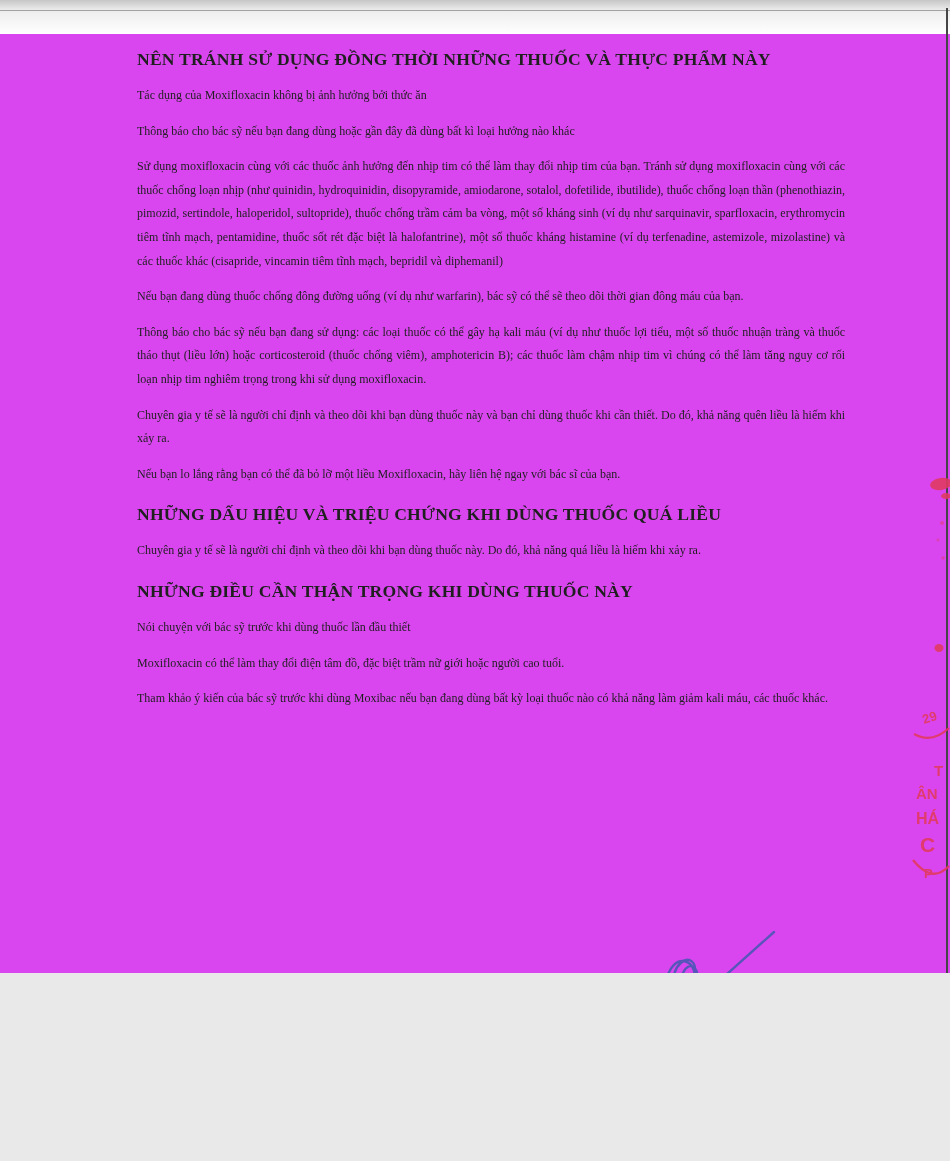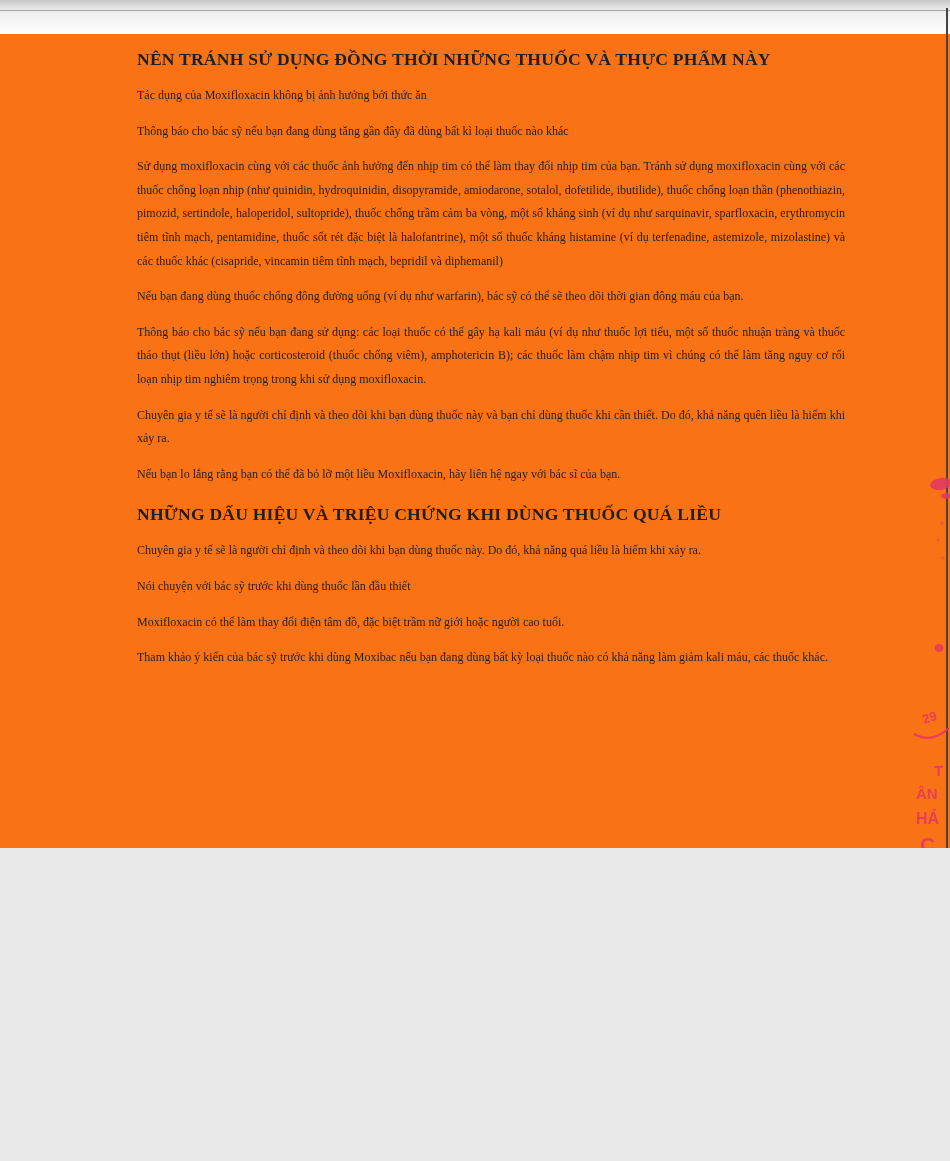--- a/index.html
+++ b/index.html
@@ -1,20 +1,20 @@
 <!DOCTYPE html>
 <html><head>
 <meta charset="utf-8">
 <style>
   html,body { margin:0; padding:0; background:#e9e9e9; }
   .page {
     position:relative;
-    width:950px; height:848px;
+    width:950px; height:973px;
     margin:0 auto;
-    background:#f97316;
+    background:#d946ef;
     overflow:hidden;
     font-family:"Liberation Serif", serif;
     color:#1f1f1f;
   }
   .top-shade {
     position:absolute; top:0; left:0; width:950px; height:34px;
     background:linear-gradient(#c6c6c6 0%, #ededed 30%, #ffffff 100%);
     pointer-events:none;
   }
   .top-line {
@@ -50,28 +50,29 @@
 
 <div class="page">
 
   <div class="top-shade"></div>
   <div class="top-line"></div>
   <div class="right-edge-line"></div>
 
   <div class="content" id="doc-content">
       <div class="heading">NÊN TRÁNH SỬ DỤNG ĐỒNG THỜI NHỮNG THUỐC  VÀ THỰC PHẨM NÀY</div>
       <div class="paragraph">Tác dụng của Moxifloxacin  không bị ảnh hưởng bởi thức ăn</div>
-      <div class="paragraph">Thông báo cho bác sỹ nếu bạn đang dùng tăng gần đây đã dùng bất kì loại thuốc nào khác</div>
+      <div class="paragraph">Thông báo cho bác sỹ nếu bạn đang dùng hoặc gần đây đã dùng bất kì loại hưởng nào khác</div>
       <div class="paragraph">Sử dụng moxifloxacin cùng với các thuốc ảnh hưởng đến nhịp tim có thể làm thay đổi nhịp tim của bạn. Tránh sử dụng moxifloxacin cùng với các thuốc chống loạn nhịp (như quinidin, hydroquinidin, disopyramide, amiodarone, sotalol, dofetilide, ibutilide), thuốc chống loạn thần (phenothiazin, pimozid, sertindole, haloperidol, sultopride), thuốc chống trầm cảm ba vòng, một số kháng sinh (ví dụ như sarquinavir, sparfloxacin, erythromycin tiêm tĩnh mạch, pentamidine, thuốc sốt rét đặc biệt là halofantrine), một số thuốc kháng histamine (ví dụ terfenadine, astemizole, mizolastine) và các thuốc khác (cisapride, vincamin tiêm tĩnh mạch, bepridil và diphemanil)</div>
       <div class="paragraph">Nếu bạn đang dùng thuốc chống đông đường uống (ví dụ như warfarin), bác sỹ có thể sẽ theo dõi thời gian đông máu của bạn.</div>
       <div class="paragraph">Thông báo cho bác sỹ nếu bạn đang sử dụng: các loại thuốc có thể gây hạ kali máu (ví dụ như thuốc lợi tiểu, một số thuốc nhuận tràng và thuốc tháo thụt (liều lớn) hoặc corticosteroid (thuốc chống viêm), amphotericin B); các thuốc làm chậm nhịp tim vì chúng có thể làm tăng nguy cơ rối loạn nhịp tim nghiêm trọng trong khi sử dụng moxifloxacin.</div>
       <div class="paragraph">Chuyên gia y tế sẽ là người chỉ định và theo dõi khi bạn dùng thuốc này và bạn chỉ dùng thuốc khi cần thiết. Do đó, khả năng quên liều là hiếm khi xảy ra.</div>
       <div class="paragraph">Nếu bạn lo lắng rằng bạn có thể đã bỏ lỡ một liều Moxifloxacin, hãy liên hệ ngay với bác sĩ của bạn.</div>
       <div class="heading">NHỮNG DẤU HIỆU VÀ TRIỆU CHỨNG KHI DÙNG THUỐC QUÁ LIỀU</div>
       <div class="paragraph">Chuyên gia y tế sẽ là người chỉ định và theo dõi khi bạn dùng thuốc này. Do đó, khả năng quá liều là hiếm khi xảy ra.</div>
+      <div class="heading">NHỮNG ĐIỀU CẦN THẬN TRỌNG KHI DÙNG THUỐC NÀY</div>
       <div class="paragraph">Nói chuyện với bác sỹ trước khi dùng thuốc lần đầu thiết</div>
       <div class="paragraph">Moxifloxacin có thể làm thay đổi điện tâm đồ, đặc biệt trầm nữ giới hoặc người cao tuổi.</div>
       <div class="paragraph">Tham khảo ý kiến của bác sỹ trước khi dùng Moxibac nếu bạn đang dùng bất kỳ loại thuốc nào có khả năng làm giảm kali máu, các thuốc khác.</div>
     </div>
 
   <svg class="stamp-svg" width="42" height="420" viewBox="0 0 42 420">
     <g fill="#e23a60" stroke="none" opacity="0.88">
       <ellipse cx="33" cy="16" rx="11" ry="6" transform="rotate(-8 33 16)"></ellipse>
       <ellipse cx="38" cy="28" rx="5" ry="3"></ellipse>
       <circle cx="34" cy="55" r="2" opacity="0.55"></circle>

